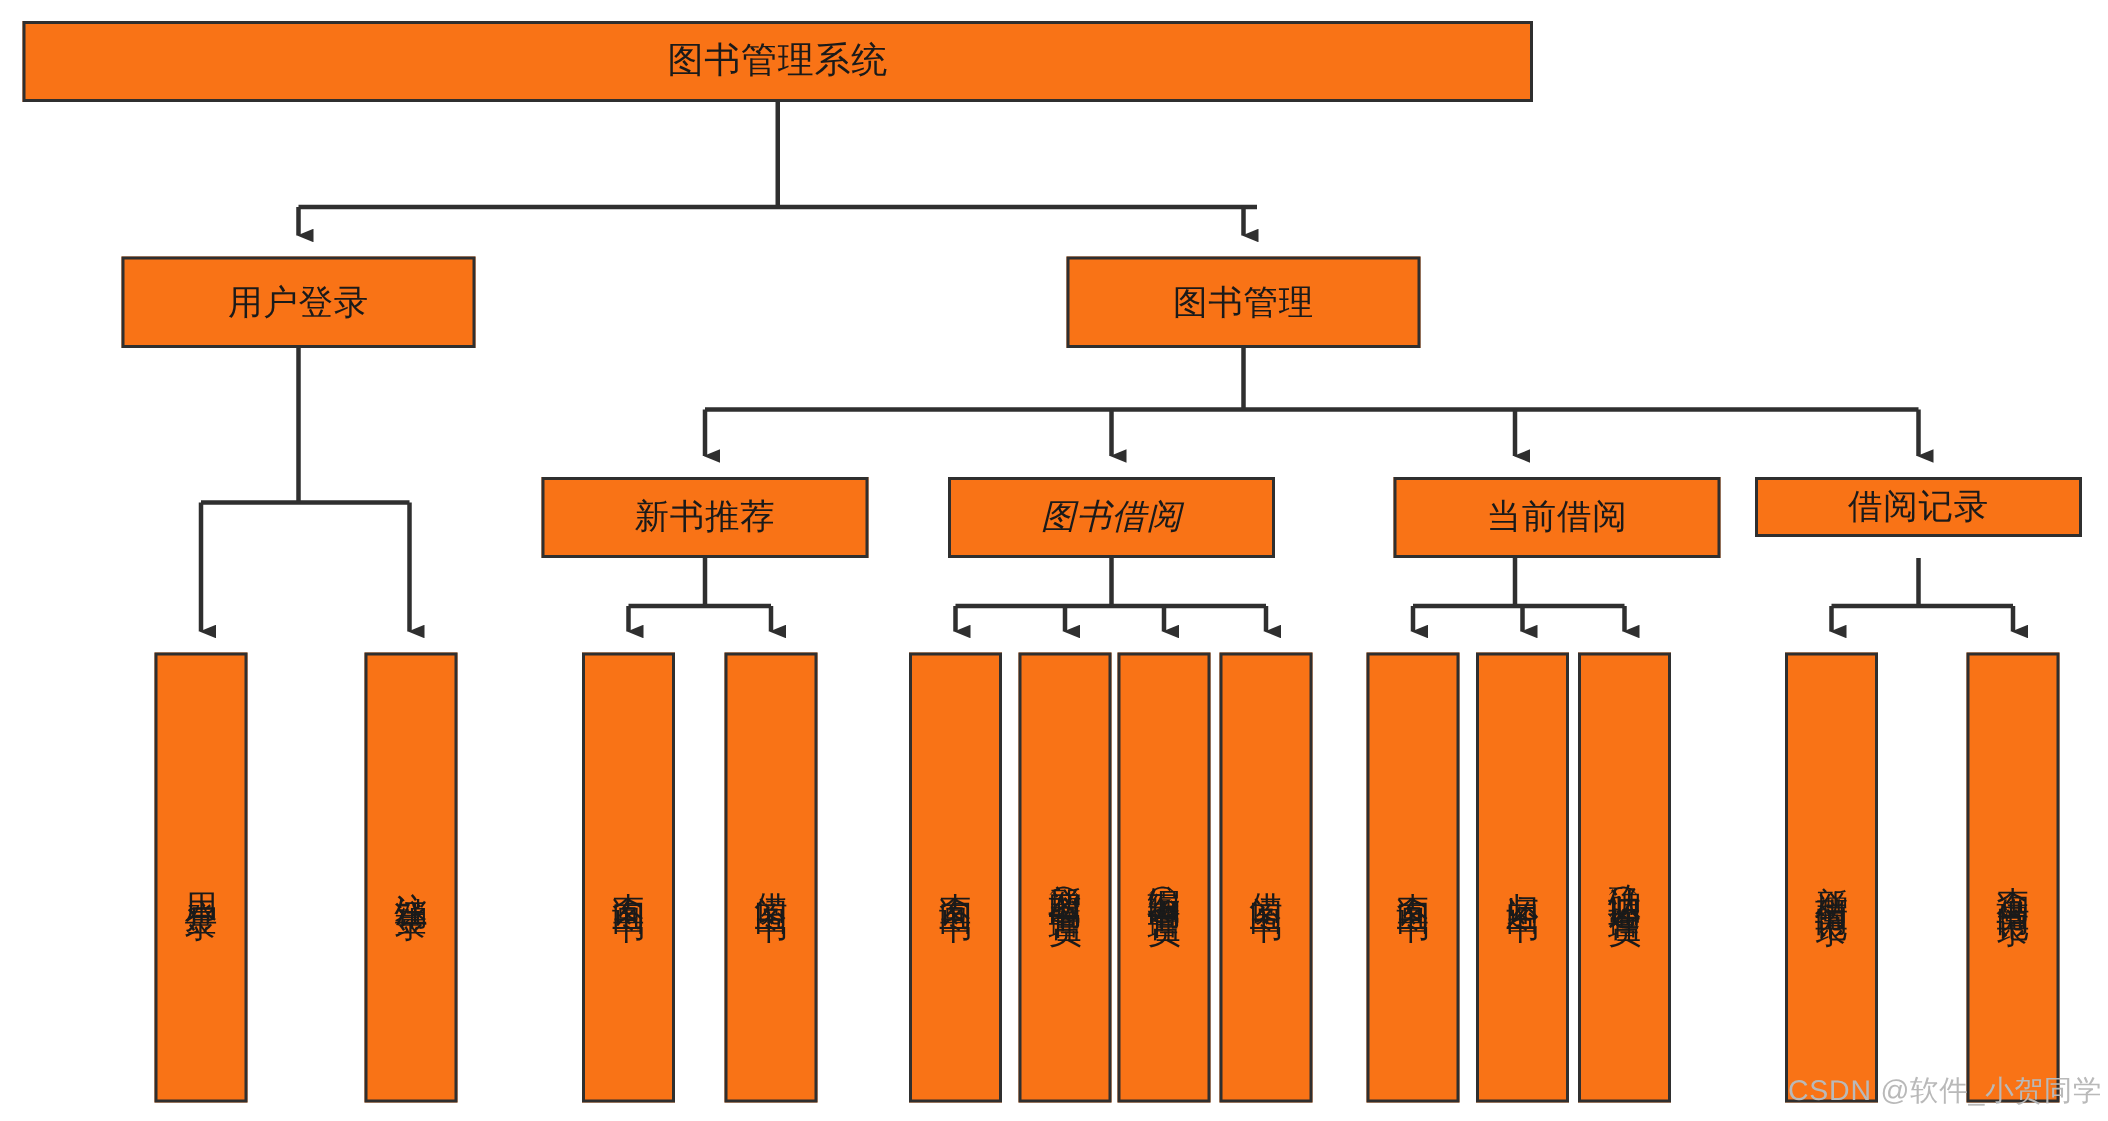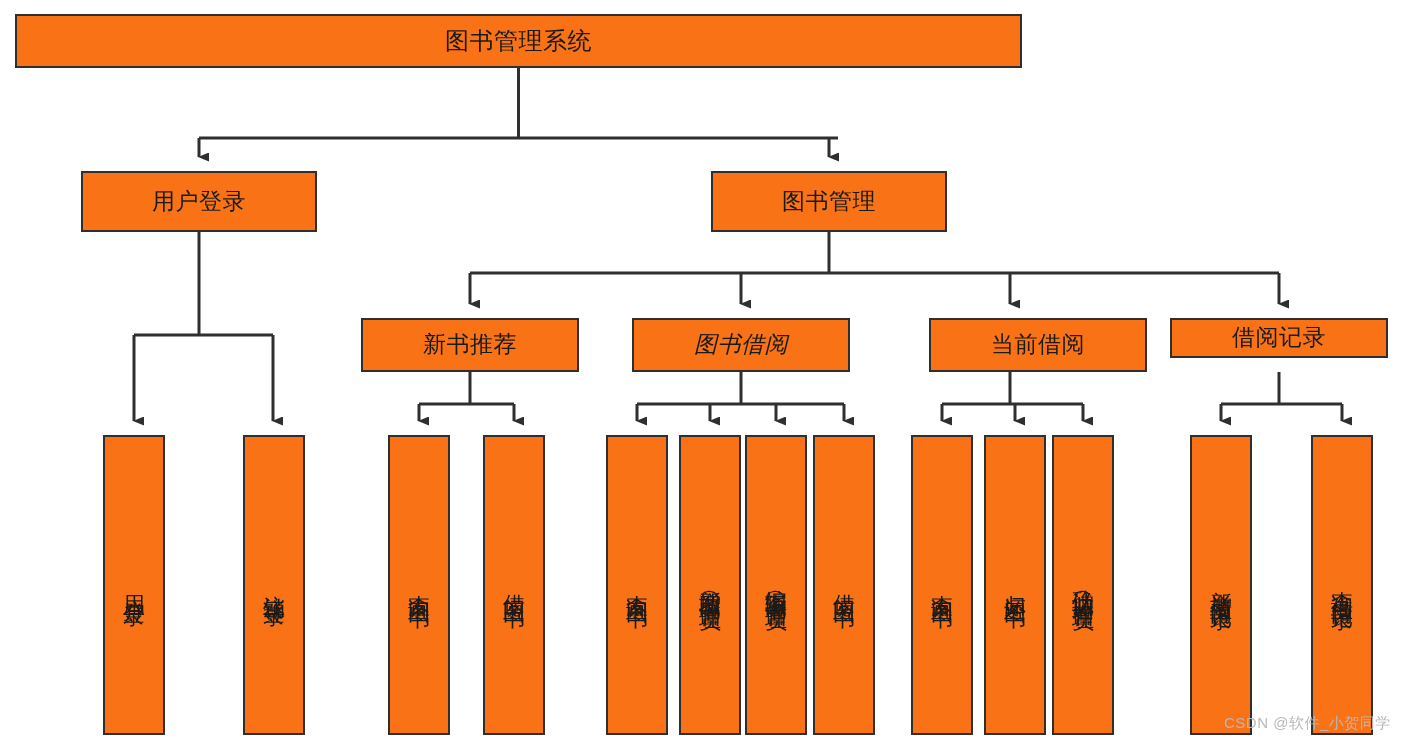--- a/index.html
+++ b/index.html
@@ -58,25 +58,24 @@
   }
   .node.leaf.tall {
     letter-spacing: 3px;
     font-size: 22px;
   }
   .node-label {
     display: block;
   }
   .watermark {
     position: absolute;
-    font-size: 15px;
+    font-size: 19px;
     color: #b9b9b9;
     white-space: nowrap;
     letter-spacing: 0.5px;
-    margin-left: 32px;
   }
 </style>
 </head>
 <body>
 
 <div id="diagram-canvas">
 
   <svg id="connector-layer" viewBox="0 0 1405 747" width="1405" height="747" aria-hidden="true">
     <defs>
       <marker id="arrowhead" markerWidth="9" markerHeight="11" refX="4.5" refY="10" orient="auto" markerUnits="userSpaceOnUse">

